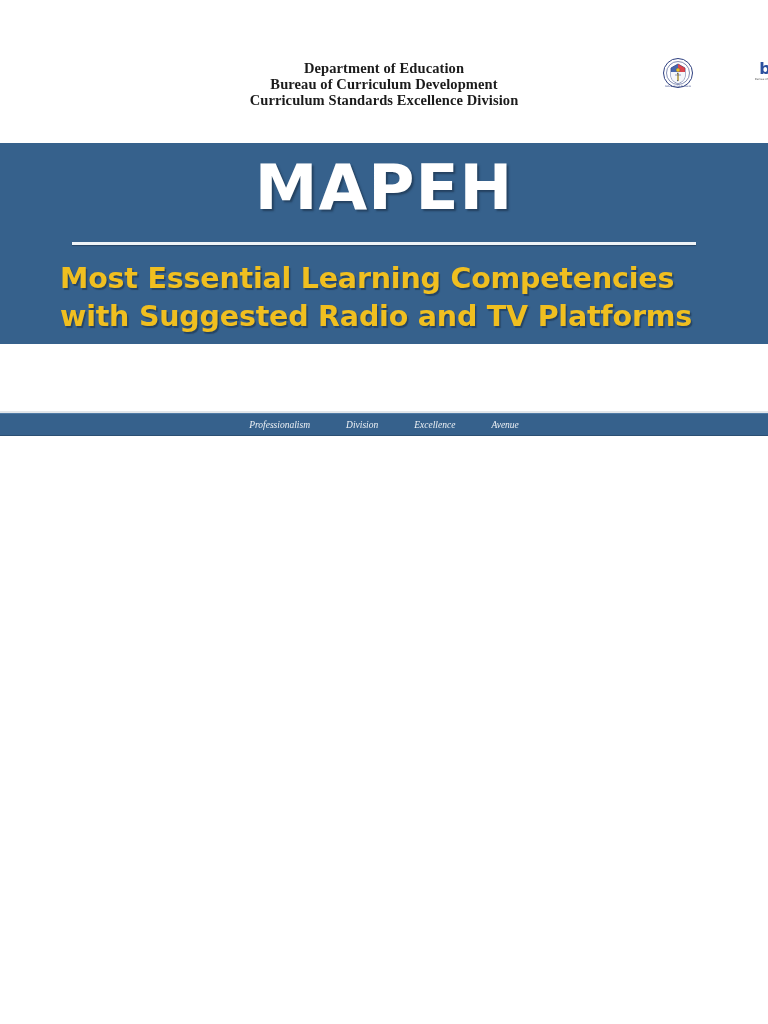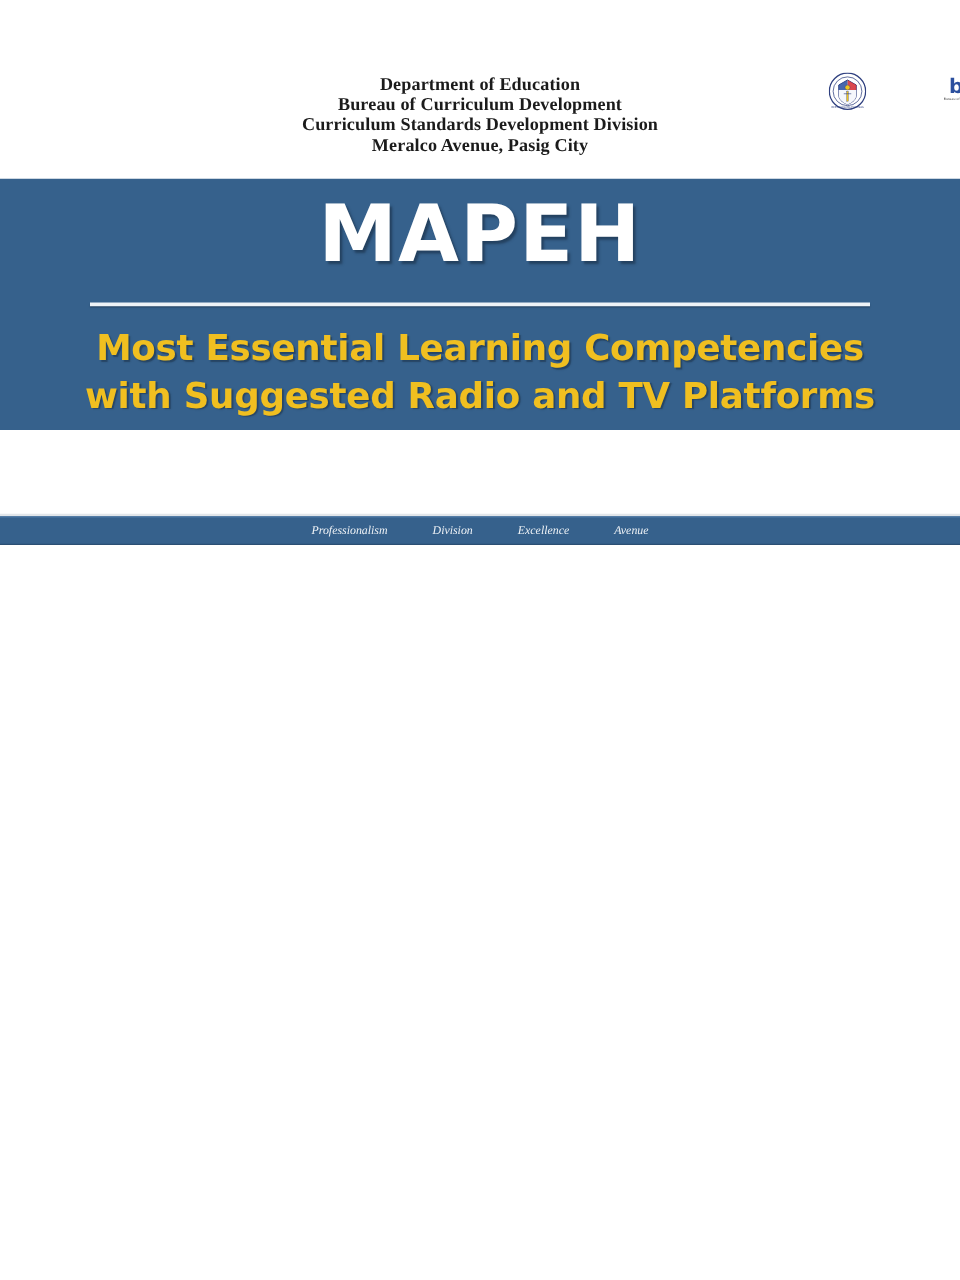--- a/index.html
+++ b/index.html
@@ -126,21 +126,21 @@
     width: 624px;
     height: 3px;
     background: #eef3f7;
     box-shadow: 0 1px 1px rgba(18,35,55,0.45);
   }
   .subtitle {
     position: absolute;
     left: 60px;
     top: 117px;
     width: 648px;
-    text-align: center;
+    text-align: left;
     font-family: "DejaVu Sans", sans-serif;
     font-weight: bold;
     font-size: 28.5px;
     line-height: 38px;
     color: #f0bf20;
     letter-spacing: -0.2px;
     text-shadow: 1.5px 1.5px 1px rgba(22,40,60,0.5);
   }
   .subtitle .line { display: block; white-space: nowrap; }
 
@@ -195,22 +195,21 @@
   }
 </style>
 </head>
 <body>
 
 <div class="letterhead">
 
   <div class="agency-block">
     <span class="line">Department of Education</span>
     <span class="line">Bureau of Curriculum Development</span>
-    <span class="line">Curriculum Standards Development Division</span>
-    <span class="line">Meralco Avenue, Pasig City</span>
+    <span class="line">Curriculum Standards Excellence Division</span>
   </div>
 
   <div class="logo-row">
 
     <span class="deped-seal">
       <svg width="30" height="30" viewBox="0 0 60 60" aria-hidden="true">
         <circle cx="30" cy="30" r="29" fill="#ffffff" stroke="#2e3f7f" stroke-width="2"></circle>
         <circle cx="30" cy="30" r="23" fill="#ffffff" stroke="#2e3f7f" stroke-width="1.2"></circle>
         <path d="M30 12 L44 20 L44 36 Q44 46 30 51 Q16 46 16 36 L16 20 Z" fill="#f2f4fa" stroke="#2e3f7f" stroke-width="1.6"></path>
         <path d="M30 12 L44 20 L44 28 L30 28 Z" fill="#d7282f" opacity="0.85"></path>

